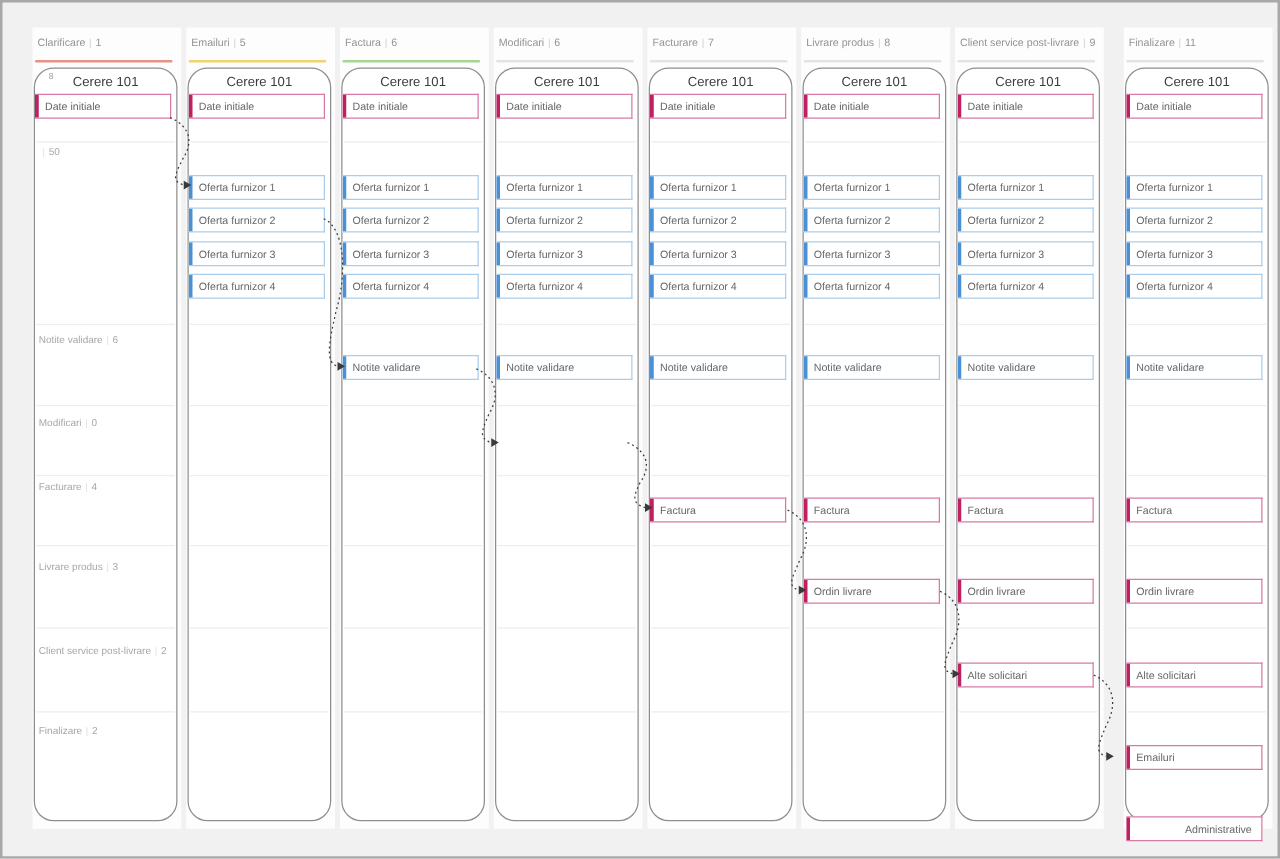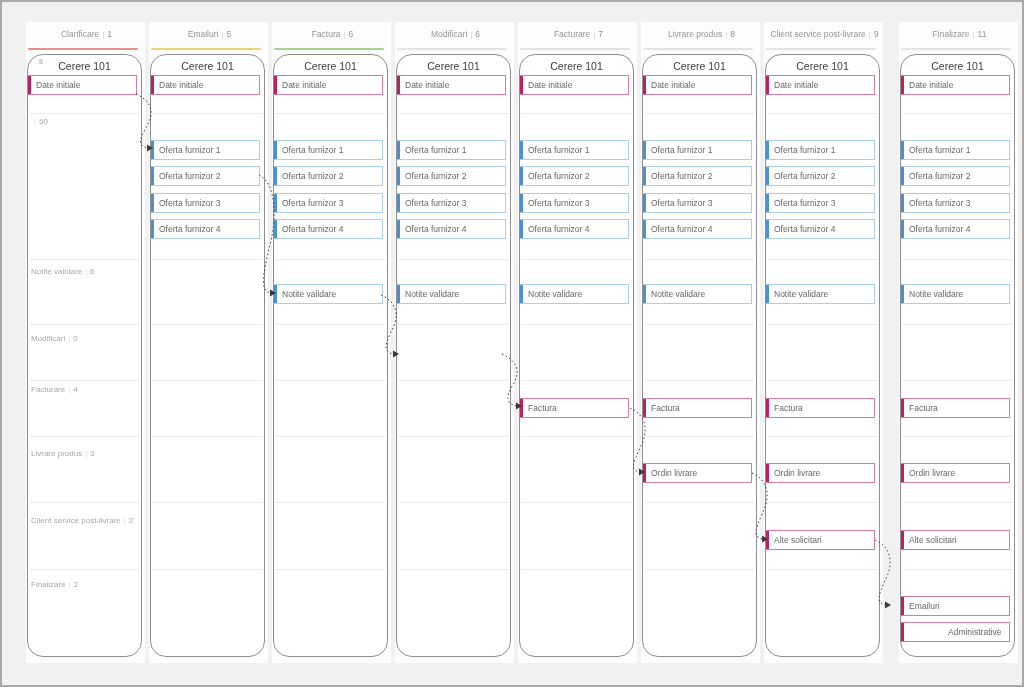--- a/index.html
+++ b/index.html
@@ -8,21 +8,21 @@
     position:relative; width:1024px; height:687px;
     background:#f1f1f1; border:2px solid #a8a8a8;
     font-family:"Liberation Sans", sans-serif;
     overflow:hidden;
   }
   .panel {
     position:absolute; top:20px; width:119px; height:641px;
     background:#fdfdfd;
   }
   .col-header { position:absolute; top:7px; left:4px; right:2px;
-    font-size:8.5px; color:#949494; white-space:nowrap; overflow:hidden;text-align:center; }
+    font-size:8.5px; color:#949494; white-space:nowrap; overflow:hidden; }
   .col-header .sep { color:#d0d0d0; padding:0 3px; font-size:8px; }
   .col-underline { position:absolute; top:26px; left:2px; width:110px; height:2px; border-radius:1px; }
   .card {
     position:absolute; left:1px; top:32px; width:115px; height:603px;
     background:#ffffff; border:1px solid #8e8e8e; border-radius:16px;
   }
   .card-title { position:absolute; top:5px; left:0; right:0; text-align:center;
     font-size:10.5px; color:#3c3c3c; }
   .card-badge { position:absolute; top:3px; left:11px; font-size:7px; color:#a0a0a0; }
   .lane-line { position:absolute; left:1px; right:1px; height:1px; background:#ededed; }
@@ -211,21 +211,21 @@
           <div class="item pink" style="top: 20px;"><span class="bar"></span><span>Date initiale</span></div>
           <div class="item blue" style="top: 85px;"><span class="bar"></span><span>Oferta furnizor 1</span></div>
           <div class="item blue" style="top: 111px;"><span class="bar"></span><span>Oferta furnizor 2</span></div>
           <div class="item blue" style="top: 138px;"><span class="bar"></span><span>Oferta furnizor 3</span></div>
           <div class="item blue" style="top: 164px;"><span class="bar"></span><span>Oferta furnizor 4</span></div>
           <div class="item blue" style="top: 229px;"><span class="bar"></span><span>Notite validare</span></div>
           <div class="item pink" style="top: 343px;"><span class="bar"></span><span>Factura</span></div>
           <div class="item pink" style="top: 408px;"><span class="bar"></span><span>Ordin livrare</span></div>
           <div class="item pink" style="top: 475px;"><span class="bar"></span><span>Alte solicitari</span></div>
           <div class="item pink" style="top: 541px;"><span class="bar"></span><span>Emailuri</span></div>
-          <div class="item pink" style="top: 567px; padding-left: 47px;"><span class="bar"></span><span>Administrative</span></div>
+          <div class="item pink" style="top: 598px; padding-left: 47px;"><span class="bar"></span><span>Administrative</span></div>
         </div>
       </div>
     </div>
   <svg id="arrows">
       <path d="M134,92 C152,100 152,113.6 144,125.47999999999999 C138,137.9 135,143 145,146" fill="none" stroke="#3a3a3a" stroke-width="1" stroke-dasharray="1.5,2.5"></path>
       <polygon points="145,142.5 145,149.5 151,146" fill="#3a3a3a"></polygon>
       <path d="M257,173 C275,181 275,220.2 267,246.16 C261,273.3 258,288 268,291" fill="none" stroke="#3a3a3a" stroke-width="1" stroke-dasharray="1.5,2.5"></path>
       <polygon points="268,287.5 268,294.5 274,291" fill="#3a3a3a"></polygon>
       <path d="M379,293 C397,301 397,316.6 389,329.58 C383,343.15 381,349 391,352" fill="none" stroke="#3a3a3a" stroke-width="1" stroke-dasharray="1.5,2.5"></path>
       <polygon points="391,348.5 391,355.5 397,352" fill="#3a3a3a"></polygon>

